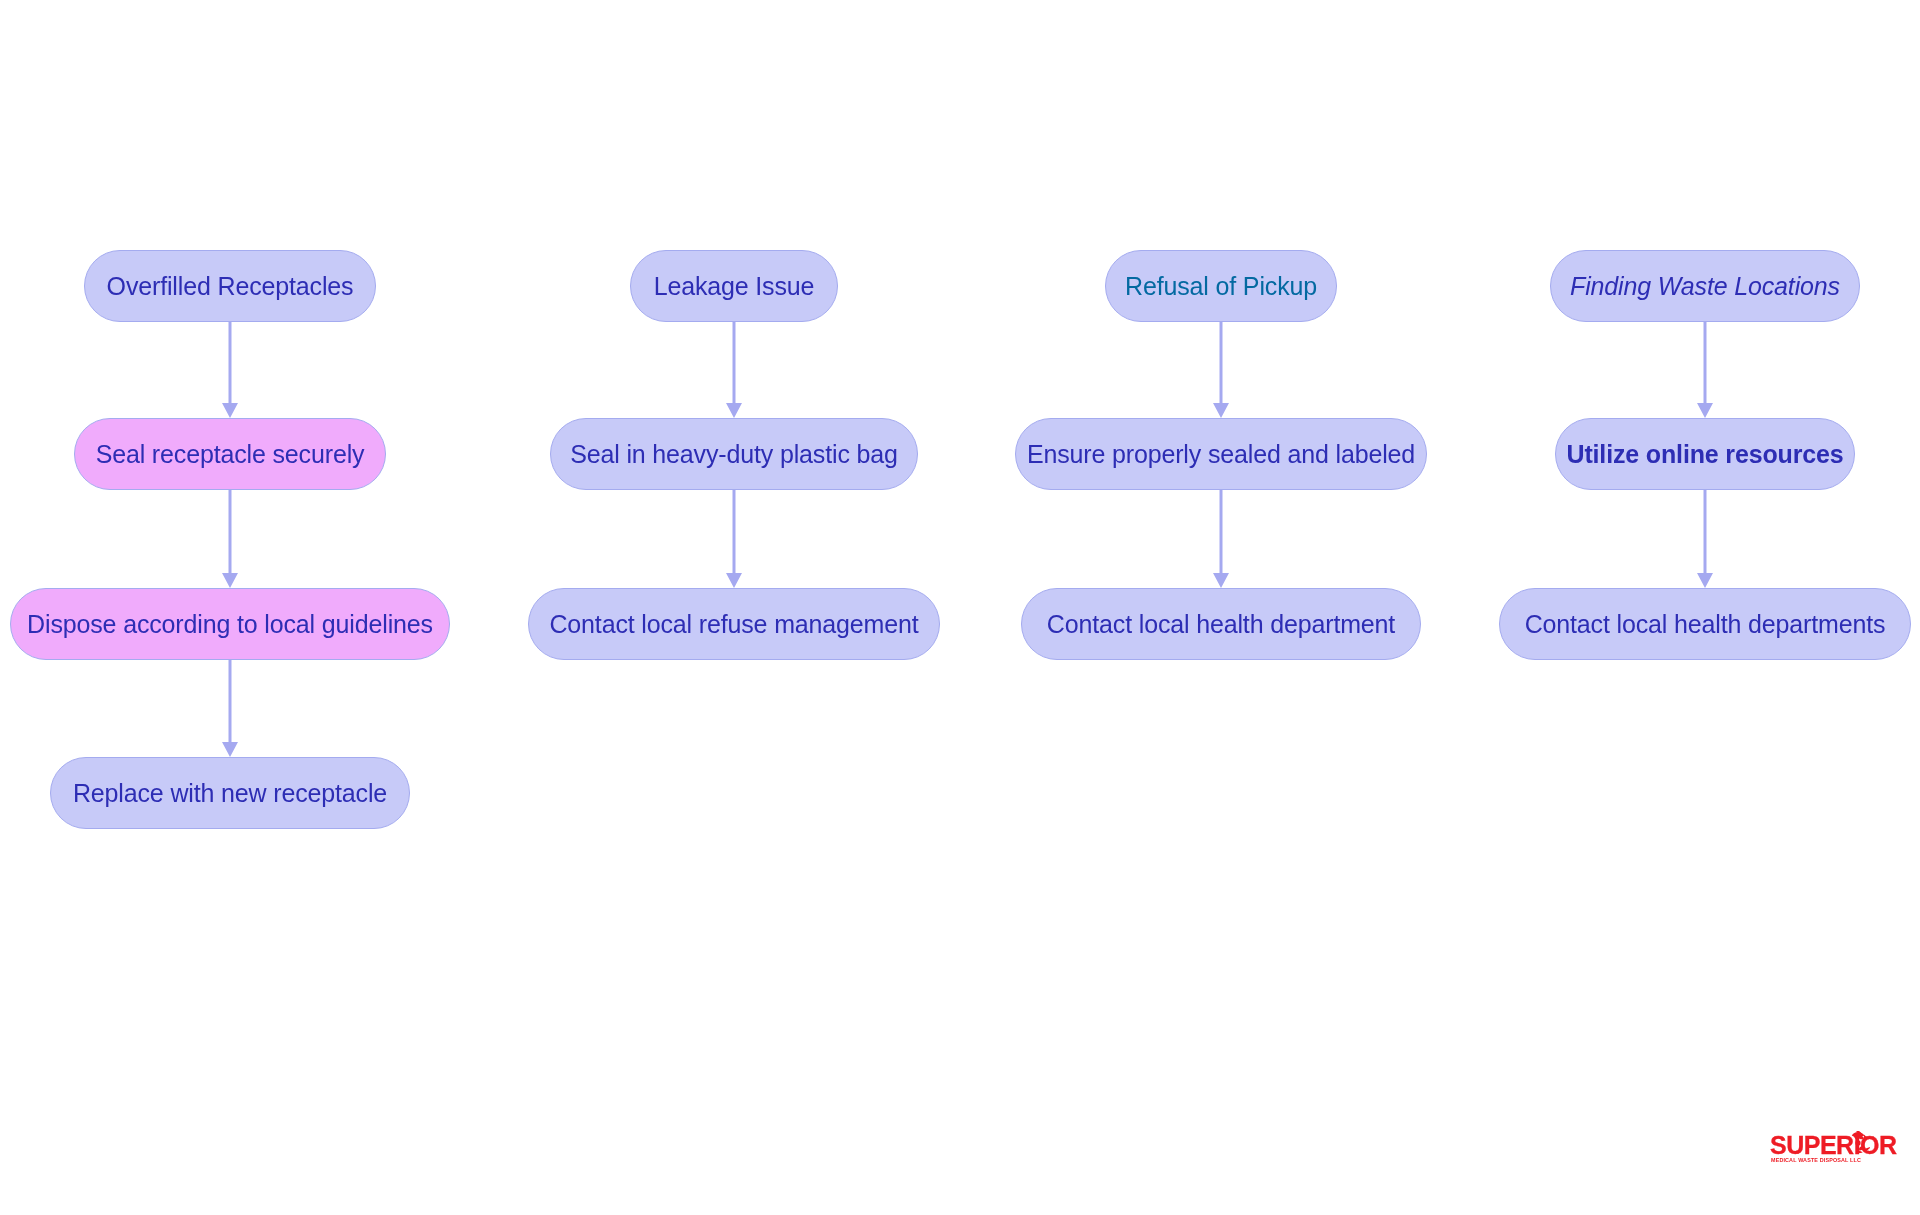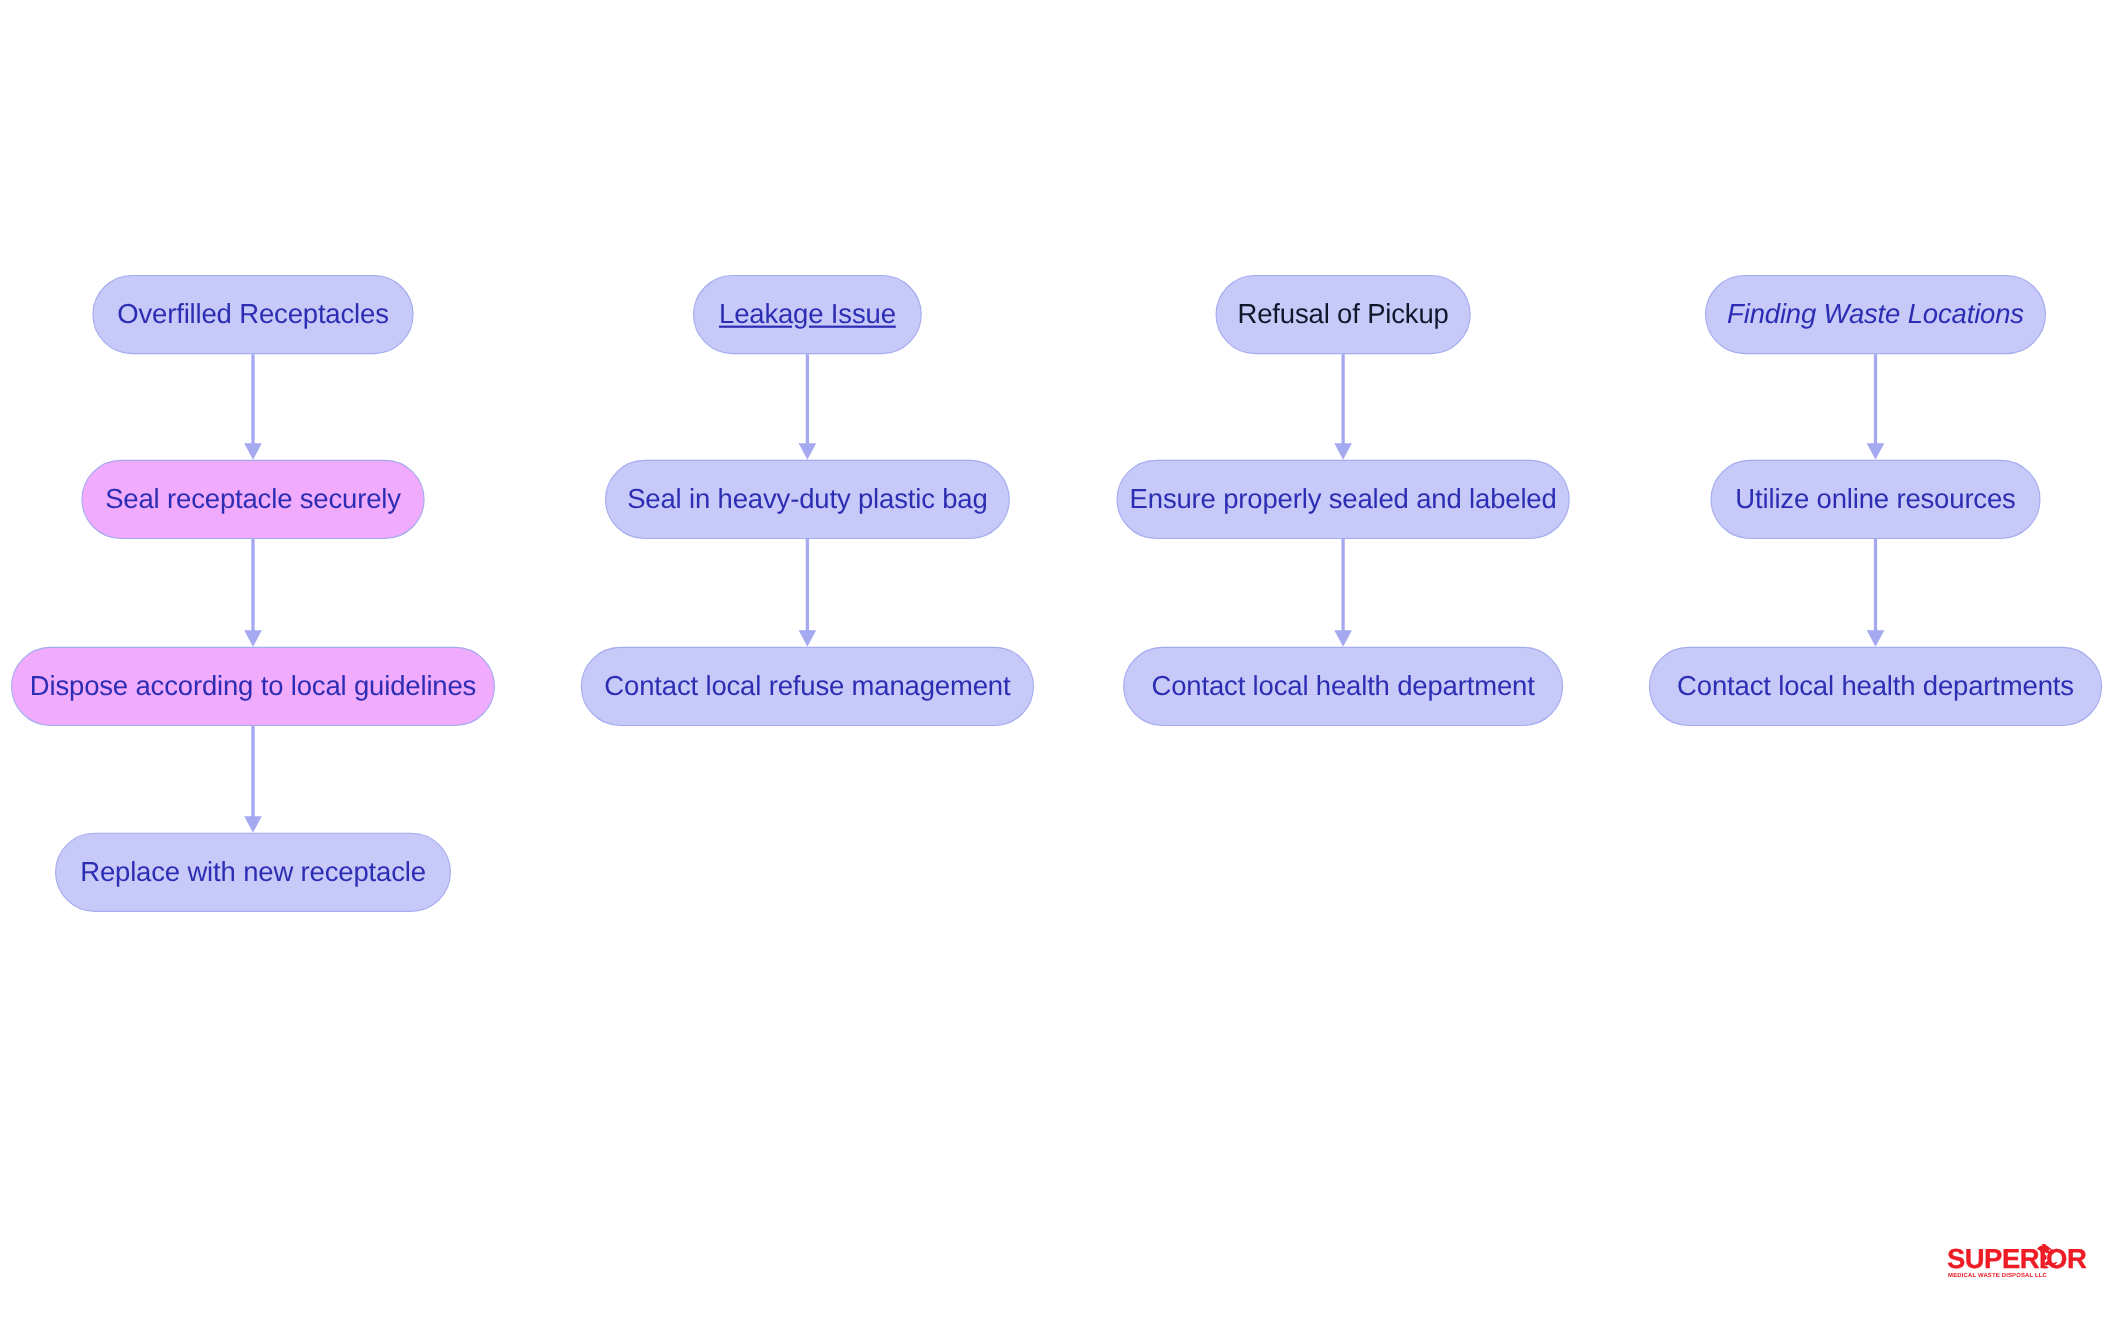--- a/index.html
+++ b/index.html
@@ -135,56 +135,56 @@
           <line x1="13" y1="0" x2="13" y2="83" stroke="#a5a9f0" stroke-width="3"></line>
           <polygon points="5,81 21,81 13,96" fill="#a5a9f0"></polygon>
         </svg>
       </div>
       <div class="connector" style="top: 490px; height: 98px;">
         <svg width="26" height="98" viewBox="0 0 26 98">
           <line x1="13" y1="0" x2="13" y2="85" stroke="#a5a9f0" stroke-width="3"></line>
           <polygon points="5,83 21,83 13,98" fill="#a5a9f0"></polygon>
         </svg>
       </div>
-      <div class="node" style="top: 250px; width: 208px; background: rgb(199, 202, 248); border-color: rgb(164, 171, 239); color: rgb(45, 45, 180); text-decoration: underline;">Leakage Issue</div>
+      <div class="node" style="top: 250px; width: 208px; background: rgb(199, 202, 248); border-color: rgb(164, 171, 239); color: rgb(45, 45, 180);">Leakage Issue</div>
       <div class="node" style="top: 418px; width: 368px; background: rgb(199, 202, 248); border-color: rgb(164, 171, 239); color: rgb(45, 45, 180);">Seal in heavy-duty plastic bag</div>
       <div class="node" style="top: 588px; width: 412px; background: rgb(199, 202, 248); border-color: rgb(164, 171, 239); color: rgb(45, 45, 180);">Contact local refuse management</div>
     </div>
     <div class="flow-column" style="left: 1221px;">
       <div class="connector" style="top: 322px; height: 96px;">
         <svg width="26" height="96" viewBox="0 0 26 96">
           <line x1="13" y1="0" x2="13" y2="83" stroke="#a5a9f0" stroke-width="3"></line>
           <polygon points="5,81 21,81 13,96" fill="#a5a9f0"></polygon>
         </svg>
       </div>
       <div class="connector" style="top: 490px; height: 98px;">
         <svg width="26" height="98" viewBox="0 0 26 98">
           <line x1="13" y1="0" x2="13" y2="85" stroke="#a5a9f0" stroke-width="3"></line>
           <polygon points="5,83 21,83 13,98" fill="#a5a9f0"></polygon>
         </svg>
       </div>
-      <div class="node" style="top: 250px; width: 232px; background: rgb(199, 202, 248); border-color: rgb(164, 171, 239); color: #0f172a;">Refusal of Pickup</div>
+      <div class="node" style="top: 250px; width: 232px; background: rgb(199, 202, 248); border-color: rgb(164, 171, 239); color: #0369a1;">Refusal of Pickup</div>
       <div class="node" style="top: 418px; width: 412px; background: rgb(199, 202, 248); border-color: rgb(164, 171, 239); color: rgb(45, 45, 180);">Ensure properly sealed and labeled</div>
       <div class="node" style="top: 588px; width: 400px; background: rgb(199, 202, 248); border-color: rgb(164, 171, 239); color: rgb(45, 45, 180);">Contact local health department</div>
     </div>
     <div class="flow-column" style="left: 1705px;">
       <div class="connector" style="top: 322px; height: 96px;">
         <svg width="26" height="96" viewBox="0 0 26 96">
           <line x1="13" y1="0" x2="13" y2="83" stroke="#a5a9f0" stroke-width="3"></line>
           <polygon points="5,81 21,81 13,96" fill="#a5a9f0"></polygon>
         </svg>
       </div>
       <div class="connector" style="top: 490px; height: 98px;">
         <svg width="26" height="98" viewBox="0 0 26 98">
           <line x1="13" y1="0" x2="13" y2="85" stroke="#a5a9f0" stroke-width="3"></line>
           <polygon points="5,83 21,83 13,98" fill="#a5a9f0"></polygon>
         </svg>
       </div>
       <div class="node" style="top: 250px; width: 310px; background: rgb(199, 202, 248); border-color: rgb(164, 171, 239); color: rgb(45, 45, 180); font-style: italic;">Finding Waste Locations</div>
-      <div class="node" style="top: 418px; width: 300px; background: rgb(199, 202, 248); border-color: rgb(164, 171, 239); color: rgb(45, 45, 180);">Utilize online resources</div>
+      <div class="node" style="top: 418px; width: 300px; background: rgb(199, 202, 248); border-color: rgb(164, 171, 239); color: rgb(45, 45, 180); font-weight: bold;">Utilize online resources</div>
       <div class="node" style="top: 588px; width: 412px; background: rgb(199, 202, 248); border-color: rgb(164, 171, 239); color: rgb(45, 45, 180); text-align: right;">Contact local health departments</div>
     </div>
   </div>
 
 <div id="watermark">
   <span class="wm-word">SUPERIOR</span>
   <span class="wm-biohazard">
     <svg viewBox="0 0 100 100" width="24" height="24" aria-hidden="true">
       <g fill="#ee1c25">
         <circle cx="50" cy="50" r="11"></circle>

